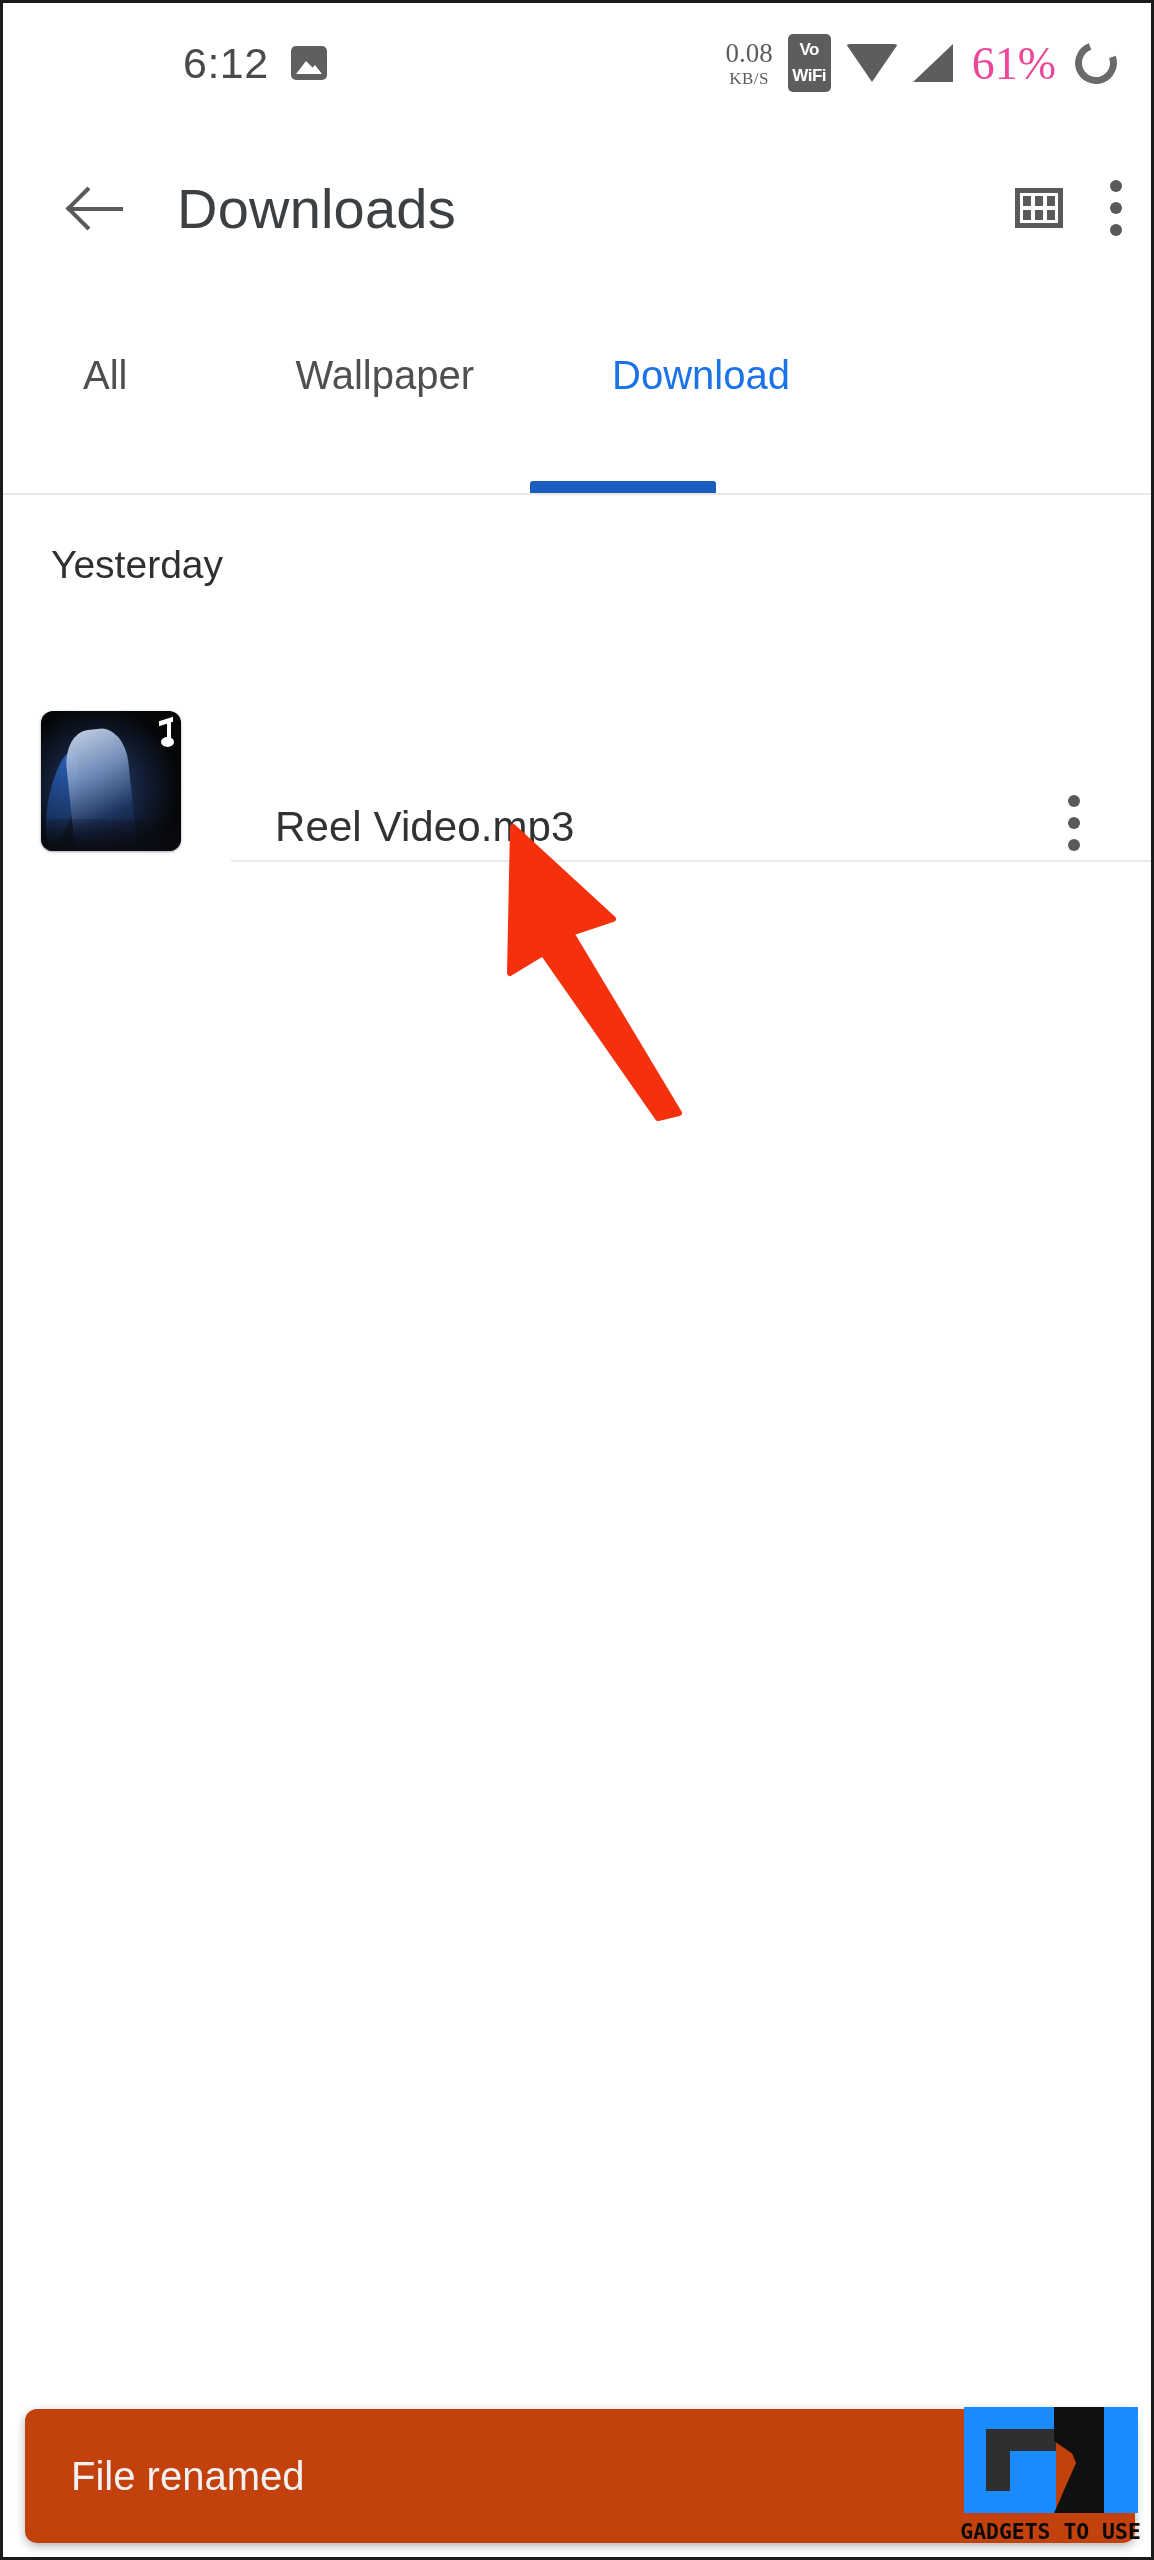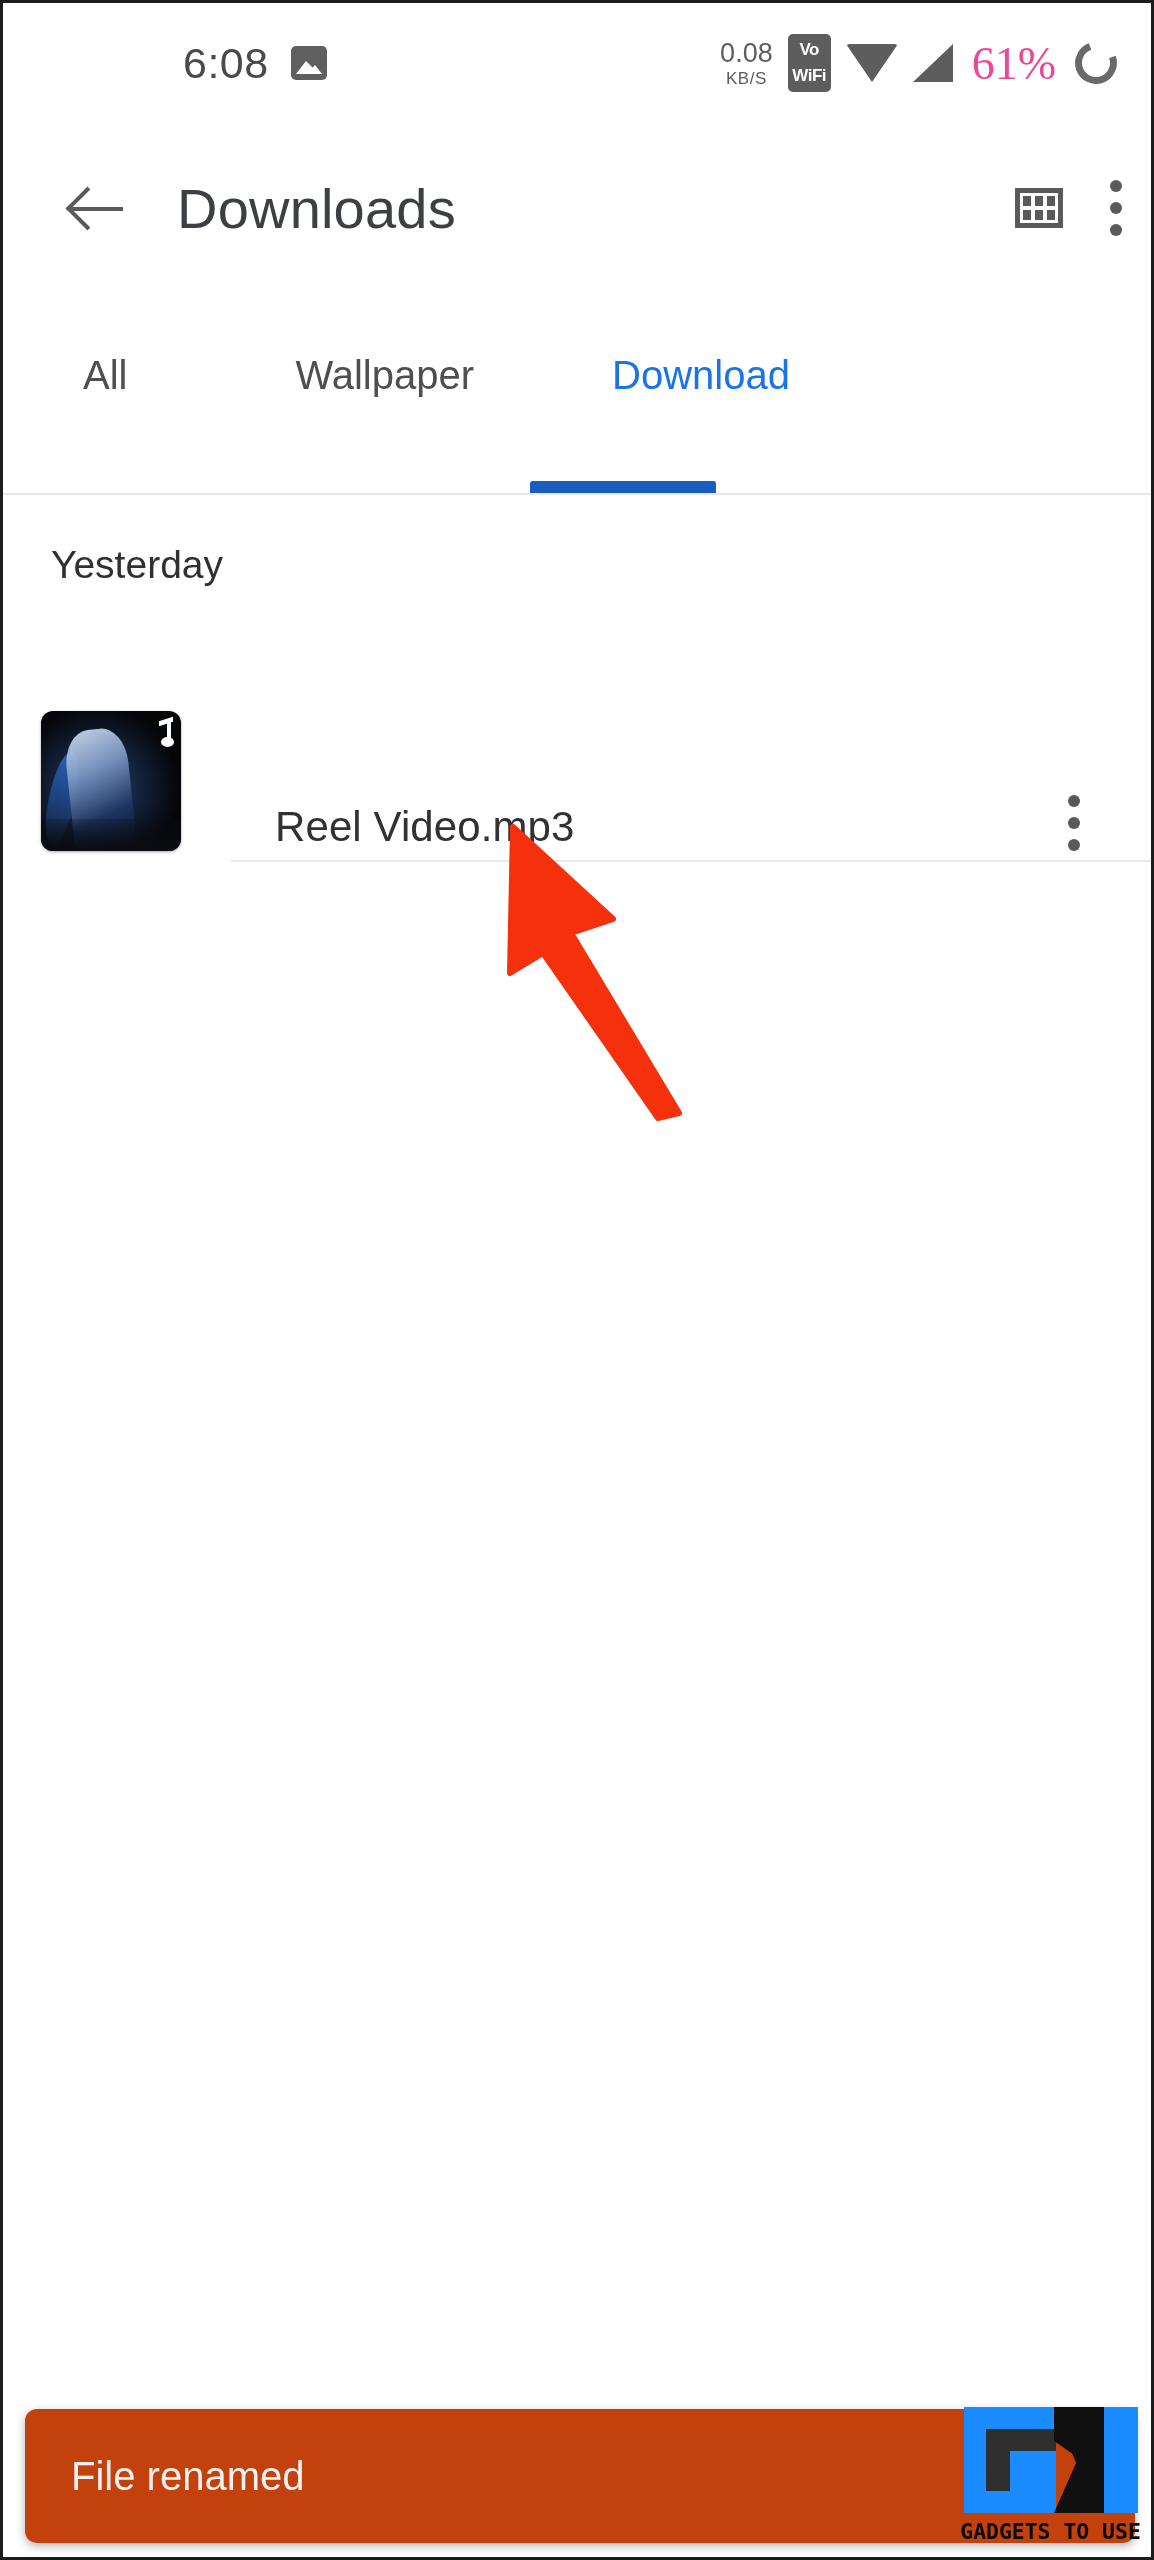--- a/index.html
+++ b/index.html
@@ -74,20 +74,21 @@
     display: flex;
     align-items: center;
     gap: 15px;
   }
   .net-speed {
     display: flex;
     flex-direction: column;
     align-items: center;
     line-height: 1;
     color: #5d5d5d;
+    font-family: Liberation Serif, serif;
   }
   .net-speed .val { font-size: 27px; }
   .net-speed .unit { font-size: 17px; margin-top: 3px; letter-spacing: .5px; }
 
   .vowifi {
     width: 43px; height: 58px;
     background: #5d5d5d;
     border-radius: 5px;
     color: #ffffff;
     display: flex;
@@ -402,21 +403,21 @@
     transform: scaleX(1.02);
   }
 </style>
 </head>
 <body>
 
 <div id="screen">
 
   <div class="status-bar">
     <div class="status-left">
-      <div class="status-time">6:08</div>
+      <div class="status-time">6:12</div>
       <div class="gallery-icon"></div>
     </div>
 
     <div class="status-right">
       <div class="net-speed">
         <div class="val">0.08</div>
         <div class="unit">KB/S</div>
       </div>
       <div class="vowifi">
         <span>Vo</span>

